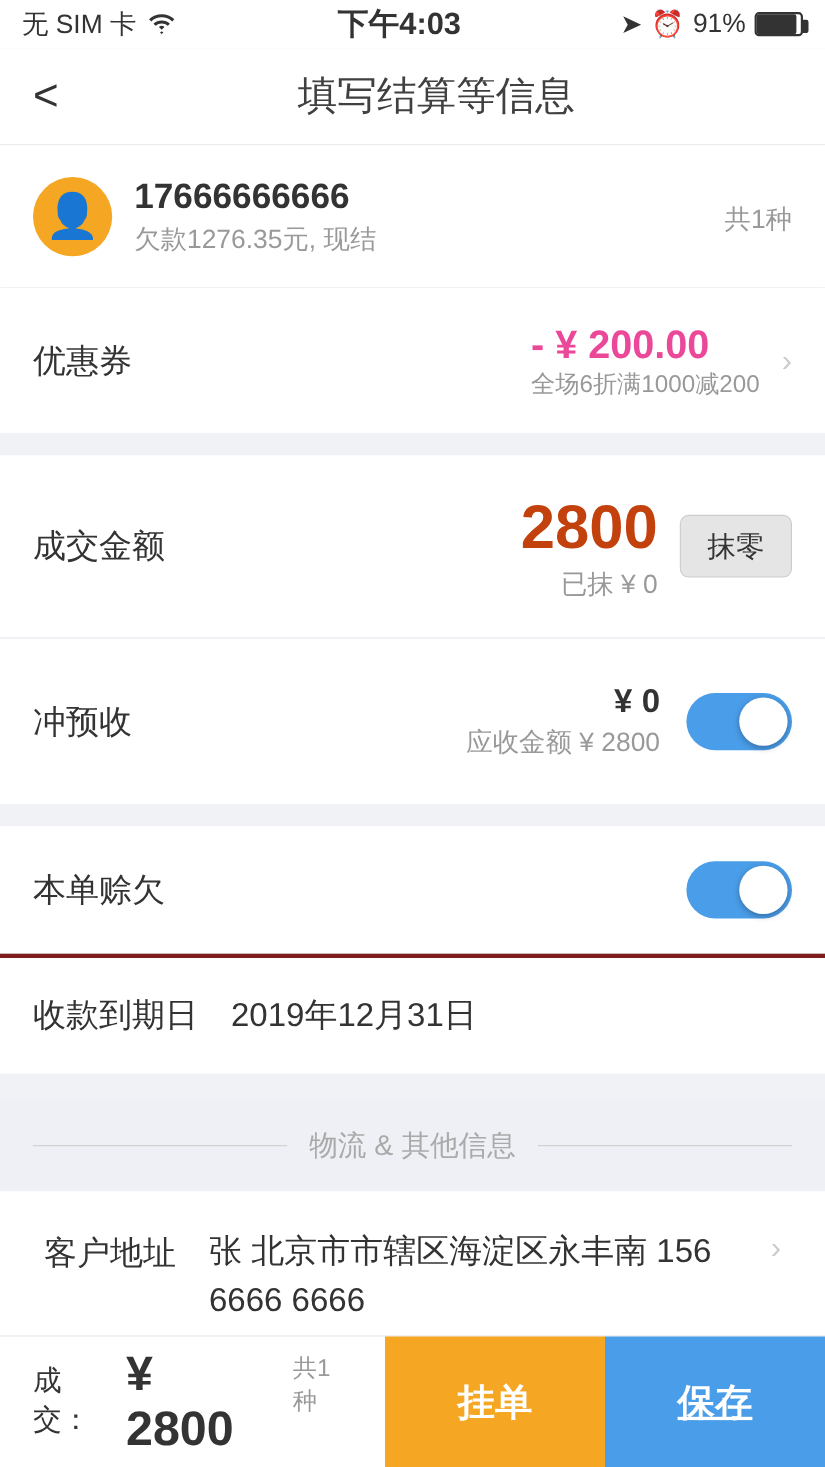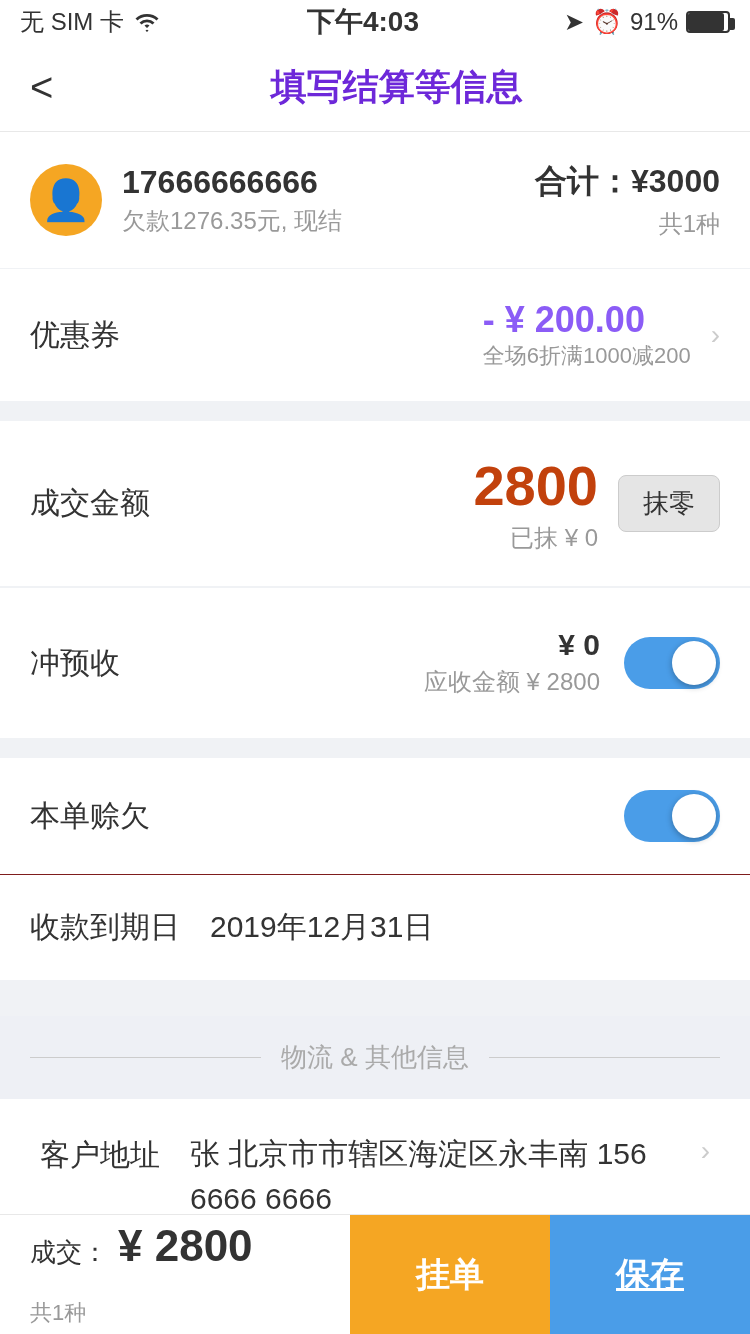--- a/index.html
+++ b/index.html
@@ -45,22 +45,22 @@
     .nav-back {
       font-size: 40px;
       color: #333;
       cursor: pointer;
       padding-right: 20px;
     }
     .nav-title {
       flex: 1;
       text-align: center;
       font-size: 36px;
-      font-weight: 700;
-      color: #6d28d9;
+      font-weight: 400;
+      color: #404040;
     }
 
     
     .card {
       background: #fff;
       margin-bottom: 20px;
     }
 
     
     .customer-row {
@@ -86,21 +86,21 @@
     
     .coupon-row {
       display: flex;
       align-items: center;
       justify-content: space-between;
       padding: 30px 30px;
       background: #fff;
     }
     .coupon-label { font-size: 30px; color: #333; }
     .coupon-right { display: flex; align-items: center; gap: 16px; }
-    .coupon-amount { font-size: 36px; font-weight: 600; color: #8b5cf6; }
+    .coupon-amount { font-size: 36px; font-weight: 600; color: #ec4899; }
     .coupon-desc { font-size: 22px; color: #999; text-align: right; margin-right: 4px; }
     .chevron-right { font-size: 28px; color: #ccc; }
 
     
     .section-divider { height: 20px; background: #f0f2f5; }
 
     
     .form-row {
       display: flex;
       align-items: center;
@@ -205,21 +205,21 @@
       height: 120px;
       background: #fff;
       display: flex;
       align-items: center;
       border-top: 1px solid #e8e8e8;
     }
     .bottom-summary {
       flex: 1;
       padding: 0 30px;
       display: flex;
-      flex-direction: column;
+      flex-direction: row;
       justify-content: center;
       gap: 23px;
     }
     .bottom-summary-top { display: flex; align-items: baseline; gap: 10px; }
     .bottom-summary-label { font-size: 26px; color: #333; }
     .bottom-summary-amount { font-size: 44px; font-weight: 600; color: #333; }
     .bottom-summary-sub { font-size: 22px; color: #999; margin-top: 4px; }
     .btn-hang {
       width: 200px;
       height: 120px;
@@ -269,23 +269,20 @@
 <div class="card" style="margin-bottom:0;">
   <div class="customer-row">
     <div class="avatar">
       <span class="avatar-icon">👤</span>
     </div>
     <div class="customer-info">
       <div class="customer-phone">17666666666</div>
       <div class="customer-sub">欠款1276.35元, 现结</div>
     </div>
     <div class="customer-total">
-      <div class="total-amount">
-        <span>合计：</span><span>¥3000</span>
-      </div>
       <div class="total-count">共1种</div>
     </div>
   </div>
 </div>
 
 <div class="card" style="margin-bottom:0; border-top: 1px solid #f0f2f5; border-radius: 13px;">
   <div class="coupon-row">
     <span class="coupon-label">优惠券</span>
     <div class="coupon-right">
       <div>
@@ -335,21 +332,21 @@
   <div class="debt-row">
     <span class="debt-label">本单赊欠</span>
     <div class="toggle-wrap">
       <div class="toggle-track">
         <div class="toggle-thumb"></div>
       </div>
     </div>
   </div>
 </div>
 
-<div class="card" style="margin-bottom:16px; border-top: 1px solid #7f1d1d;">
+<div class="card" style="margin-bottom:4px; border-top: 4px solid #7f1d1d;">
   <div class="duedate-row">
     <span class="duedate-label">收款到期日</span>
     <span class="duedate-value">2019年12月31日</span>
   </div>
 </div>
 
 <div class="section-divider"></div>
 
 <div class="section-header">
   <div class="section-header-line"></div>

